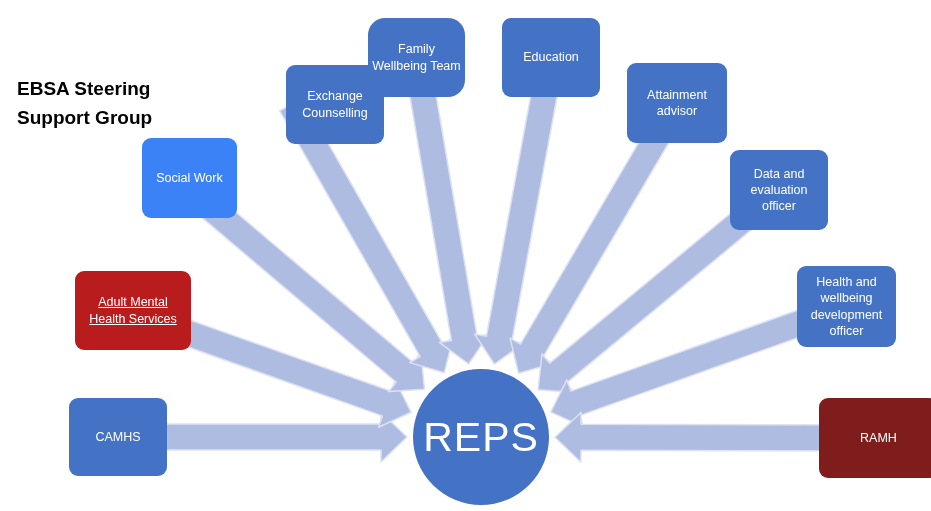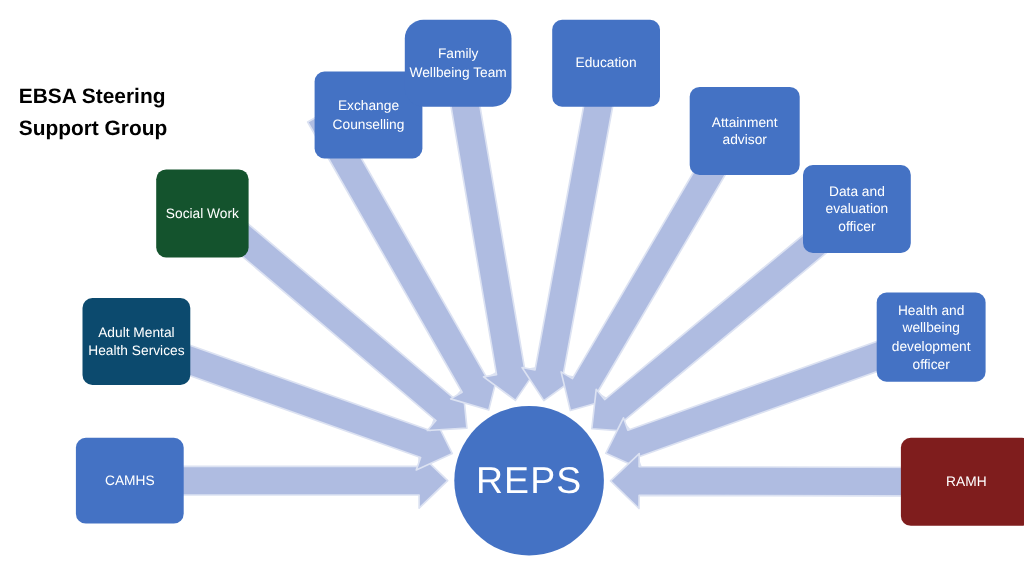--- a/index.html
+++ b/index.html
@@ -35,21 +35,21 @@
     padding:4px;
     box-sizing:border-box;
   }
   .center-node{
     position:absolute;
     border-radius:50%;
     display:flex;
     align-items:center;
     justify-content:center;
     color:#ffffff;
-    font-size:34px;
+    font-size:41px;
     letter-spacing:1px;
   }
 </style>
 </head>
 <body>
 
 <div id="canvas">
   <svg id="arrow-layer" width="931" height="511">
       <polygon points="98.0,450.0 381.0,450.0 381.0,462.0 407.0,437.0 381.0,412.0 381.0,424.0 98.0,424.0" fill="#AFBCE1" stroke="#DCE2F2" stroke-width="1.5" stroke-linejoin="round"></polygon>
       <polygon points="119.7,322.8 382.4,415.9 378.4,427.2 411.2,412.3 395.1,380.0 391.1,391.3 128.3,298.2" fill="#AFBCE1" stroke="#DCE2F2" stroke-width="1.5" stroke-linejoin="round"></polygon>
@@ -60,36 +60,36 @@
       <polygon points="665.8,96.4 520.4,344.2 510.1,338.1 518.5,373.2 553.2,363.4 542.8,357.3 688.2,109.6" fill="#AFBCE1" stroke="#DCE2F2" stroke-width="1.5" stroke-linejoin="round"></polygon>
       <polygon points="770.7,180.0 549.7,363.2 542.0,353.9 538.0,389.8 573.9,392.4 566.3,383.2 787.3,200.0" fill="#AFBCE1" stroke="#DCE2F2" stroke-width="1.5" stroke-linejoin="round"></polygon>
       <polygon points="842.1,294.3 570.8,391.1 566.8,379.8 550.7,412.1 583.6,426.9 579.5,415.6 850.9,318.7" fill="#AFBCE1" stroke="#DCE2F2" stroke-width="1.5" stroke-linejoin="round"></polygon>
       <polygon points="869.0,425.0 581.0,424.3 581.1,412.3 555.0,437.2 580.9,462.3 581.0,450.3 869.0,451.0" fill="#AFBCE1" stroke="#DCE2F2" stroke-width="1.5" stroke-linejoin="round"></polygon>
     </svg>
   <div class="diagram-title" style="color: rgb(0, 0, 0); margin-top: 44px;">EBSA Steering Support Group</div>
   <div id="nodes-layer">
       <div class="node" style="left: 49px; top: 398px; width: 98px; height: 78px; background: rgb(68, 114, 196); color: rgb(255, 255, 255); margin-left: 20px;">
         <span>CAMHS</span>
       </div>
-      <div class="node" style="left: 75px; top: 271px; width: 98px; height: 79px; background: #0c4a6e; color: rgb(255, 255, 255);">
+      <div class="node" style="left: 75px; top: 271px; width: 116px; height: 79px; background: #b91c1c; color: rgb(255, 255, 255); text-decoration: underline;">
         <span>Adult Mental Health Services</span>
       </div>
-      <div class="node" style="left: 142px; top: 154px; width: 84px; height: 80px; background: #14532d; color: rgb(255, 255, 255);">
+      <div class="node" style="left: 142px; top: 138px; width: 95px; height: 80px; background: #3b82f6; color: rgb(255, 255, 255);">
         <span>Social Work</span>
       </div>
       <div class="node" style="left: 242px; top: 65px; width: 98px; height: 79px; background: rgb(68, 114, 196); color: rgb(255, 255, 255); margin-left: 44px;">
         <span>Exchange Counselling</span>
       </div>
       <div class="node" style="left: 368px; top: 18px; width: 97px; height: 79px; background: rgb(68, 114, 196); color: rgb(255, 255, 255); border-radius: 17px;">
         <span>Family Wellbeing Team</span>
       </div>
       <div class="node" style="left: 502px; top: 18px; width: 98px; height: 79px; background: rgb(68, 114, 196); color: rgb(255, 255, 255);">
         <span>Education</span>
       </div>
-      <div class="node" style="left: 627px; top: 63px; width: 100px; height: 80px; background: rgb(68, 114, 196); color: rgb(255, 255, 255); margin-top: 16px;">
+      <div class="node" style="left: 627px; top: 63px; width: 100px; height: 80px; background: rgb(68, 114, 196); color: rgb(255, 255, 255);">
         <span>Attainment advisor</span>
       </div>
       <div class="node" style="left: 730px; top: 150px; width: 98px; height: 80px; background: rgb(68, 114, 196); color: rgb(255, 255, 255);">
         <span>Data and evaluation officer</span>
       </div>
       <div class="node" style="left: 797px; top: 266px; width: 99px; height: 81px; background: rgb(68, 114, 196); color: rgb(255, 255, 255);">
         <span>Health and wellbeing development officer</span>
       </div>
       <div class="node" style="left: 819px; top: 398px; width: 119px; height: 80px; background: #7f1d1d; color: rgb(255, 255, 255);">
         <span>RAMH</span>

